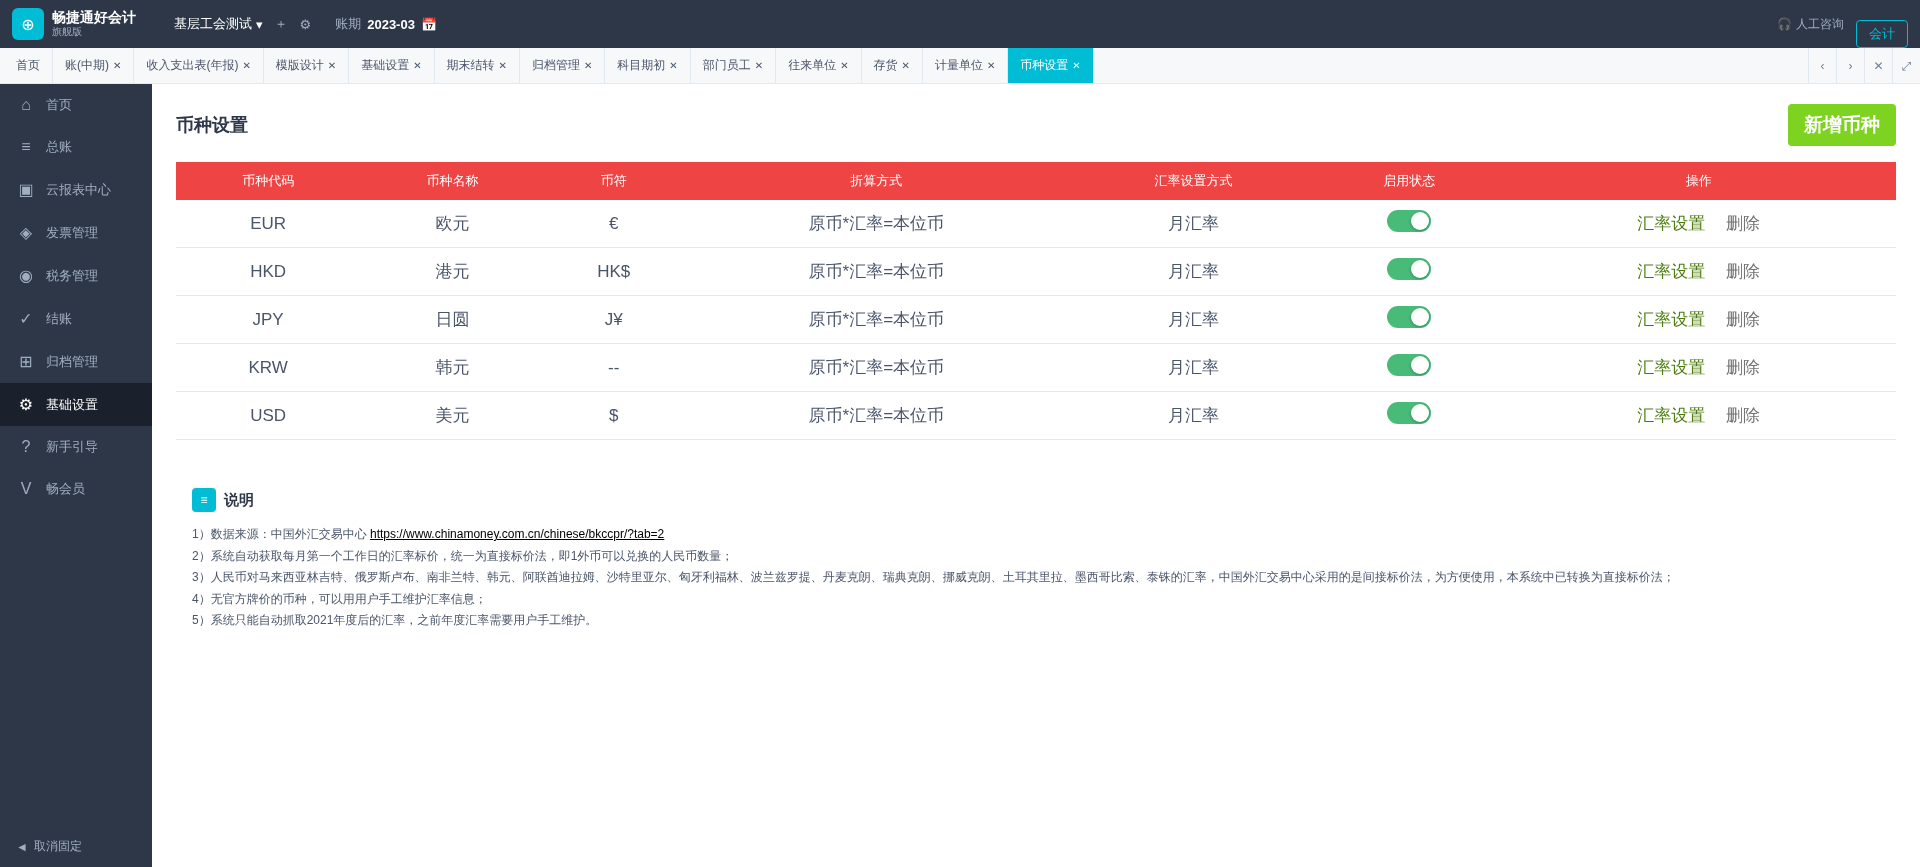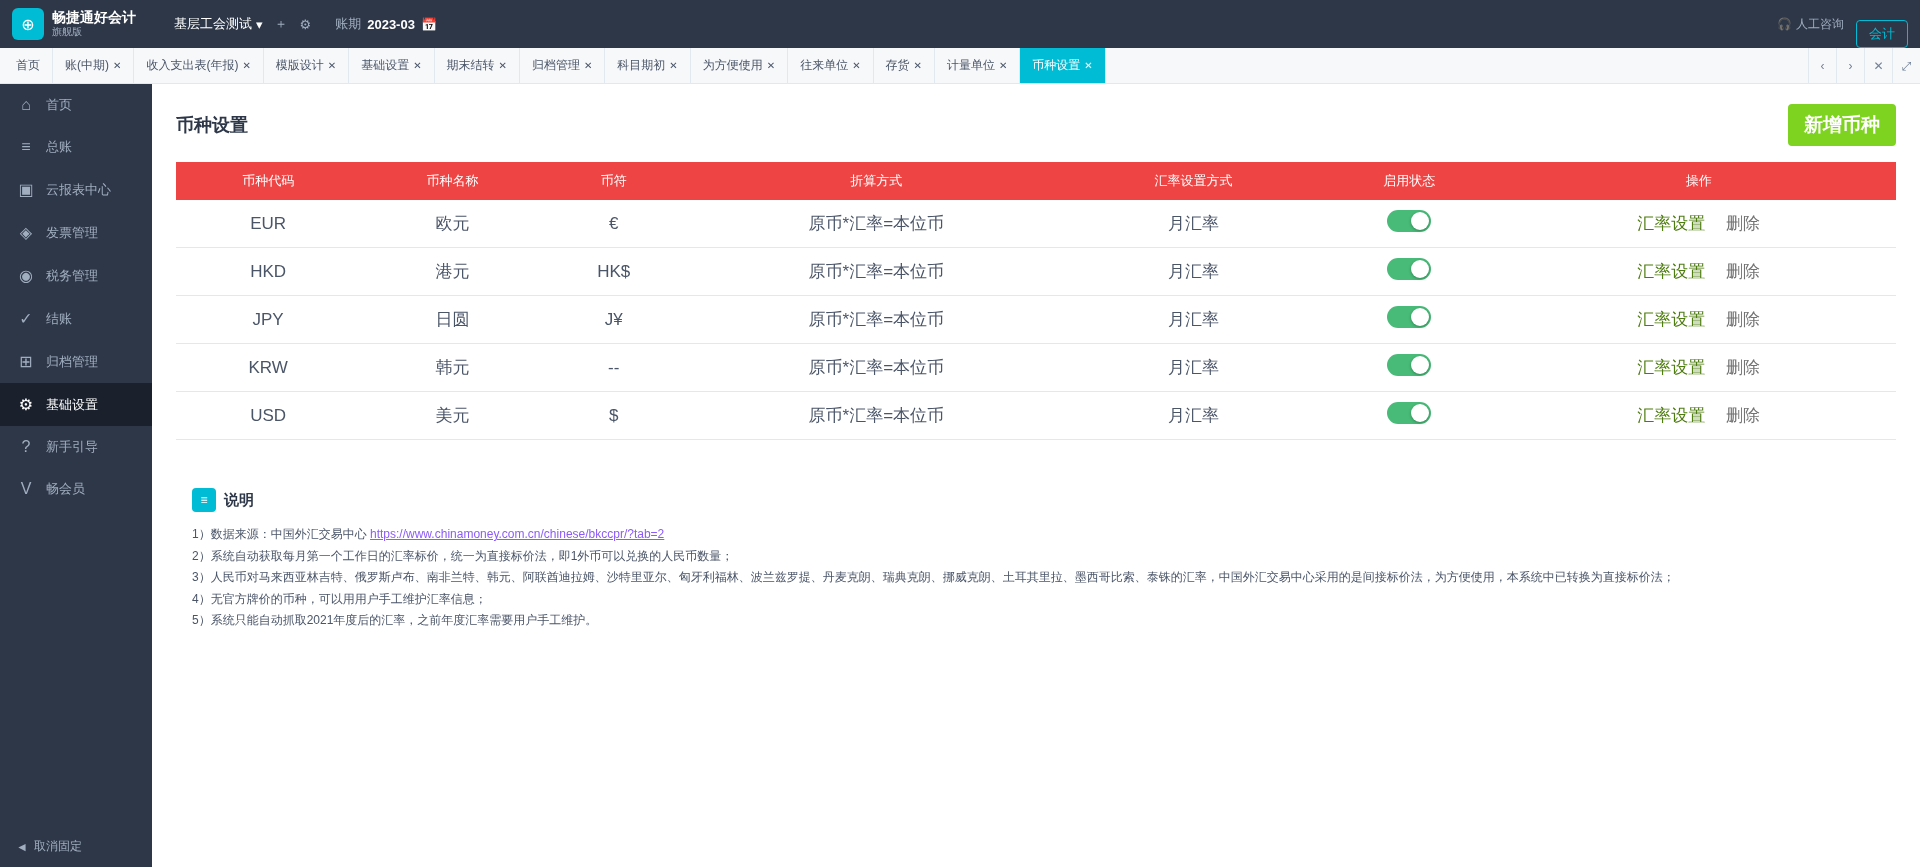--- a/index.html
+++ b/index.html
@@ -230,21 +230,21 @@
       border-radius: 4px;
       display: flex; align-items: center; justify-content: center;
       color: white; font-size: 12px;
     }
     .notes-list { list-style: none; }
     .notes-list li {
       font-size: 12px;
       color: #4a5568;
       line-height: 1.8;
     }
-    .notes-link { color: #8b5cf6; }
+    .notes-link { color: #000000; }
   </style>
 </head>
 <body>
 
 <div class="top-bar">
   <div class="logo-area">
     <div class="logo-icon">
       <span>⊕</span>
     </div>
     <div>
@@ -302,21 +302,21 @@
   </div>
   <div class="tab">
     <span>归档管理</span>
     <span class="close-icon">✕</span>
   </div>
   <div class="tab">
     <span>科目期初</span>
     <span class="close-icon">✕</span>
   </div>
   <div class="tab">
-    <span>为方便使用</span>
+    <span>部门员工</span>
     <span class="close-icon">✕</span>
   </div>
   <div class="tab">
     <span>往来单位</span>
     <span class="close-icon">✕</span>
   </div>
   <div class="tab">
     <span>存货</span>
     <span class="close-icon">✕</span>
   </div>

